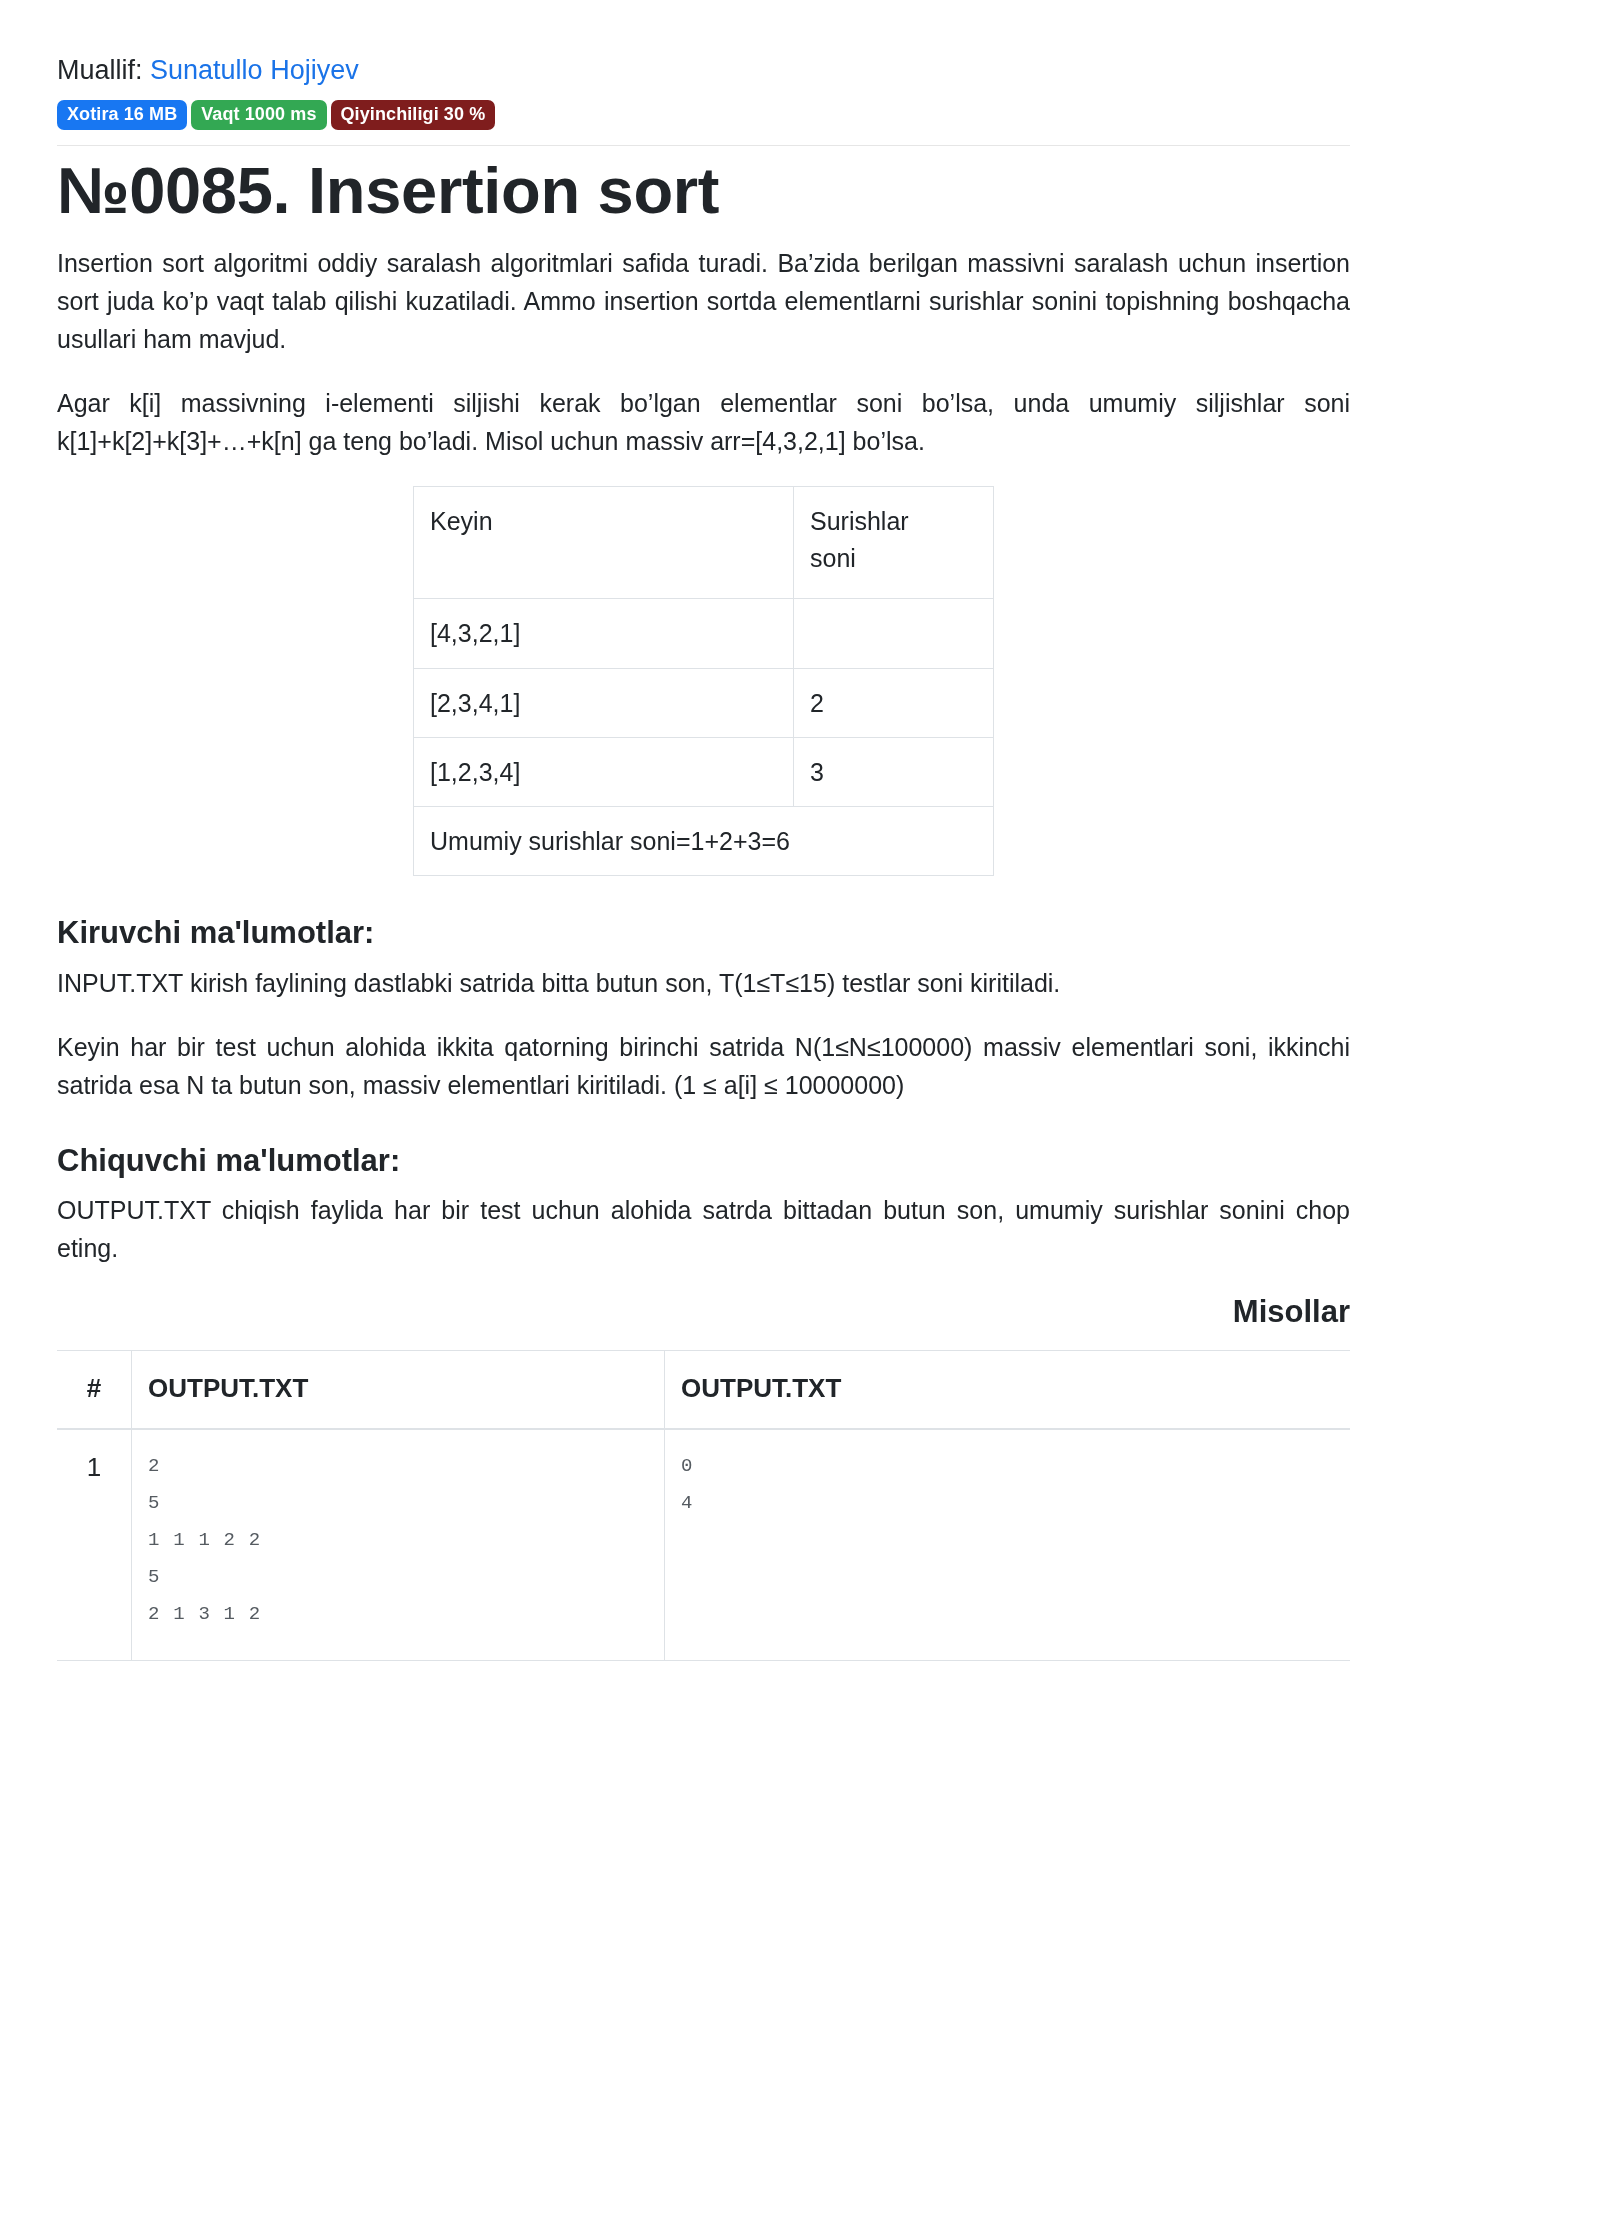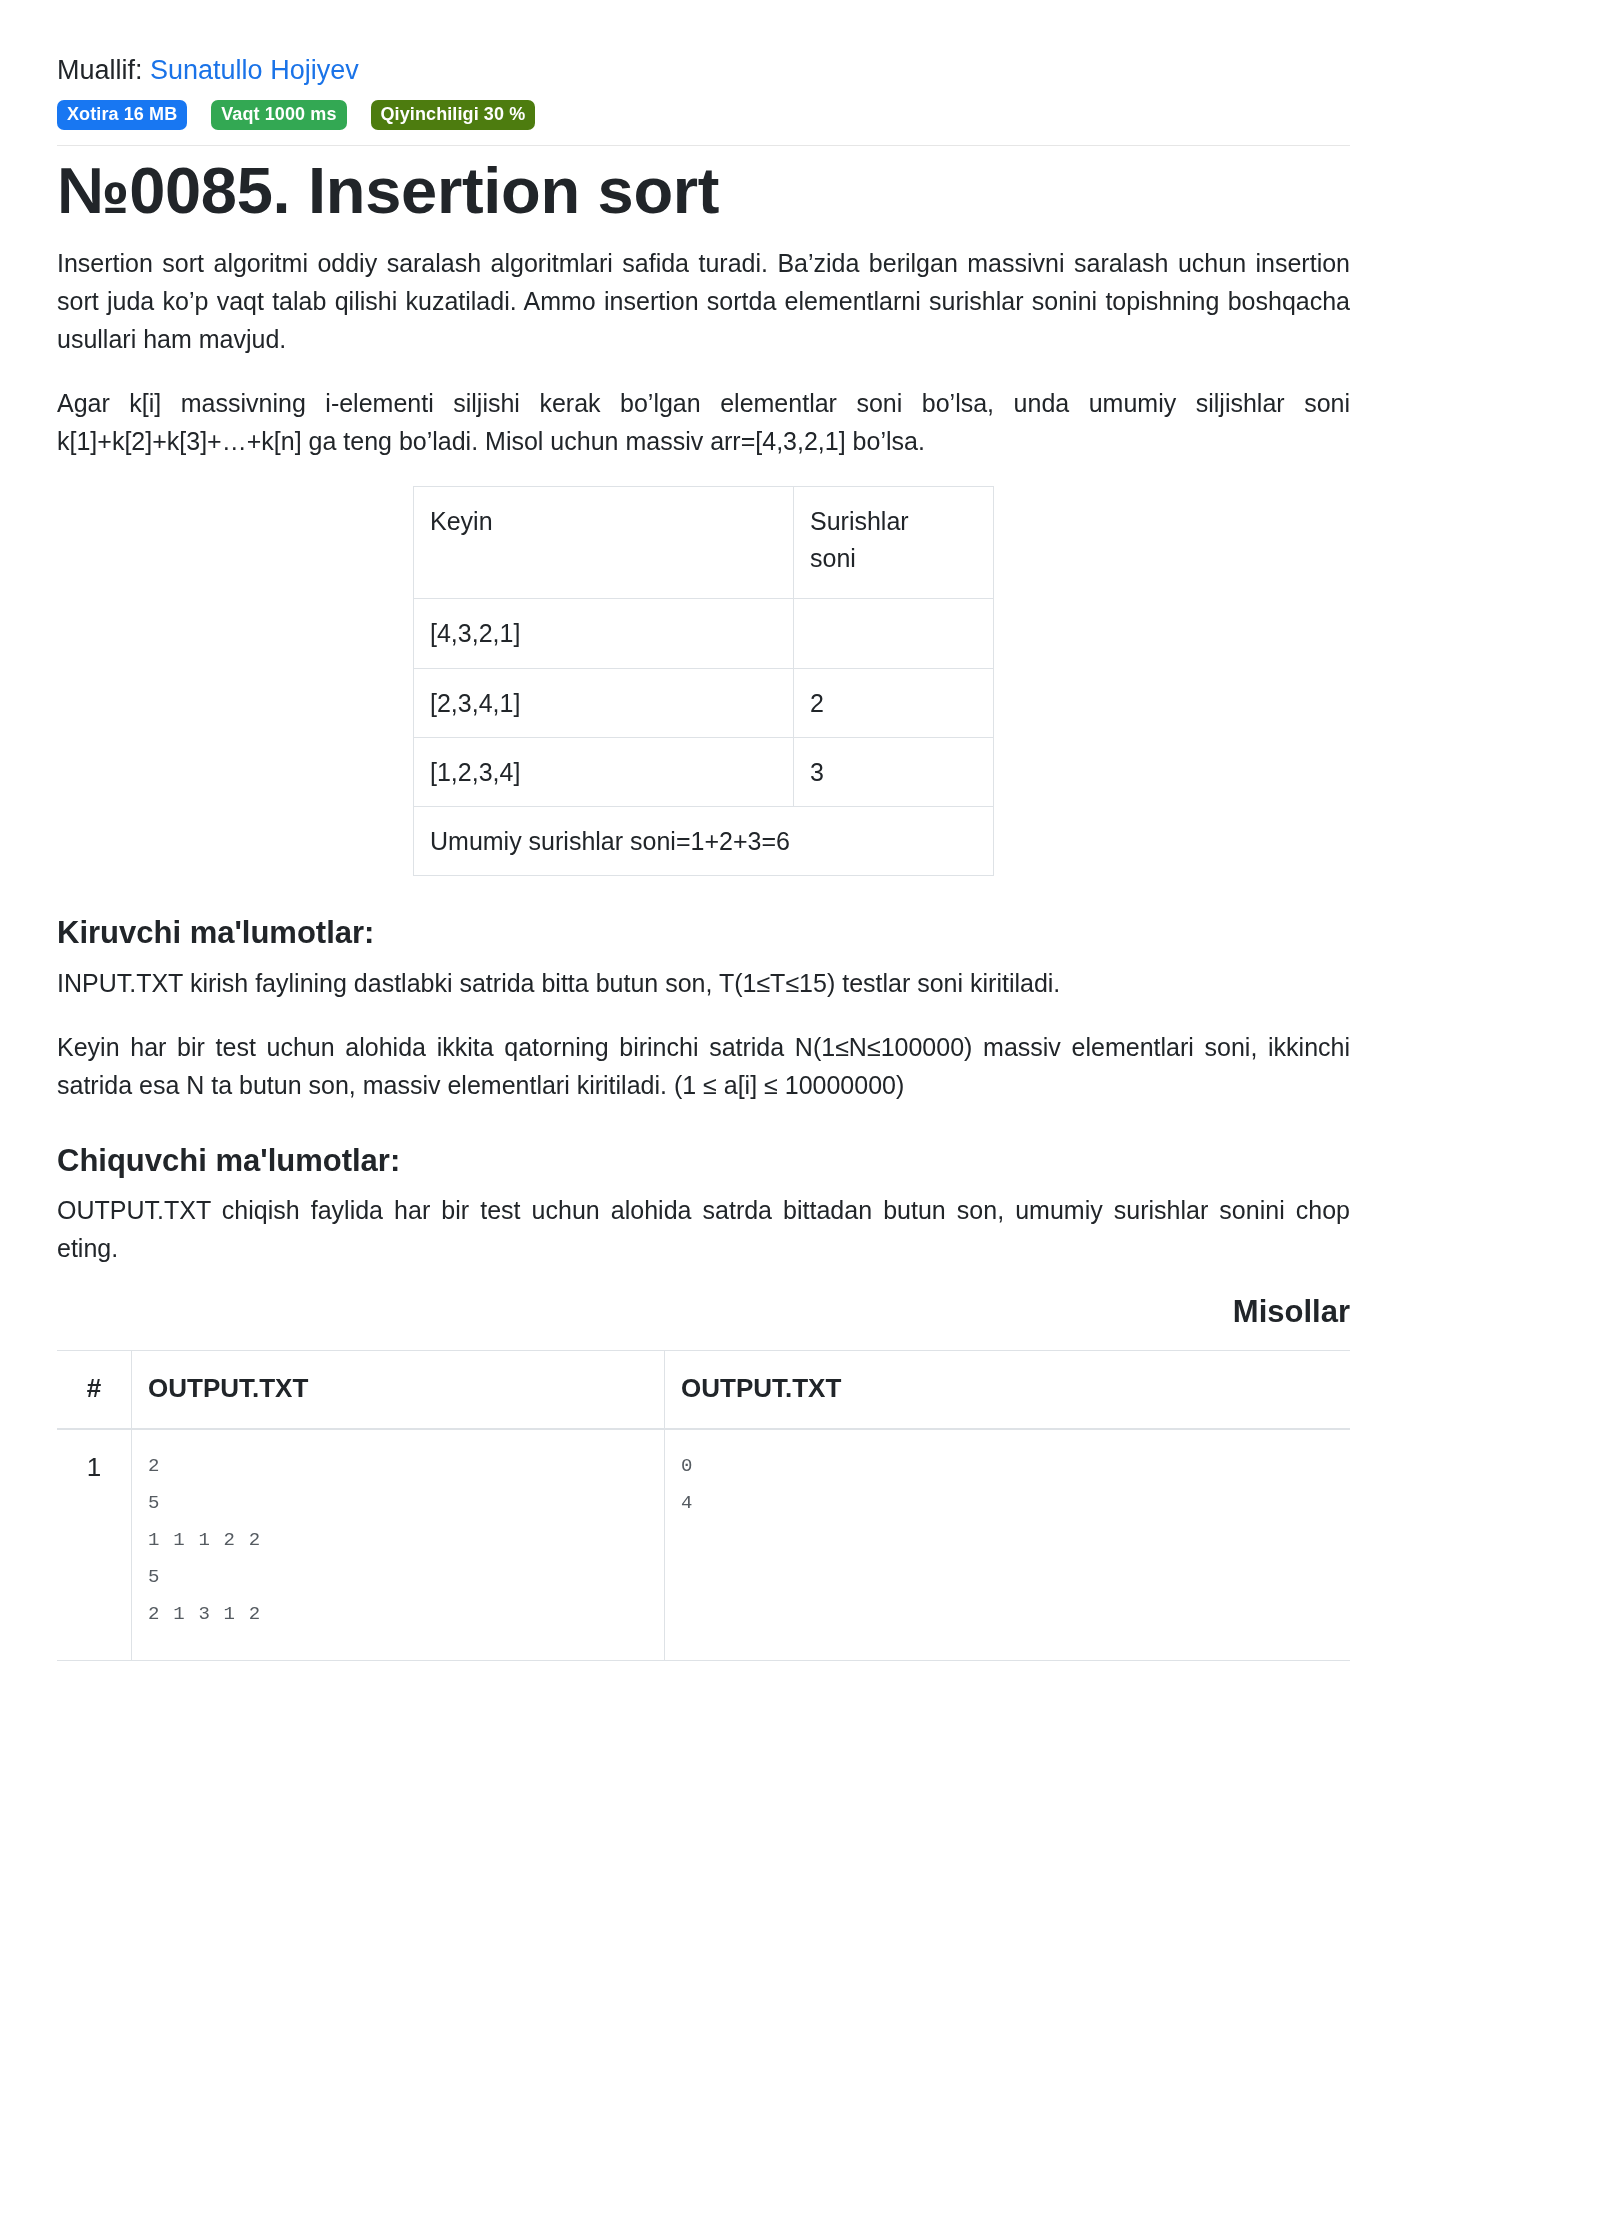--- a/index.html
+++ b/index.html
@@ -30,21 +30,21 @@
   }
   .author-link {
     color: #1a73e8;
     text-decoration: none;
   }
 
   
   .badges {
     display: flex;
     align-items: center;
-    gap: 24px;
+    gap: 4px;
     margin: 0 0 0 0;
   }
   .badge {
     display: inline-block;
     font-size: 18px;
     font-weight: bold;
     color: #ffffff;
     border-radius: 7px;
     padding: 5px 10px 6px 10px;
     line-height: 1.05;
@@ -184,21 +184,21 @@
 <div class="page">
 
   <div class="author-line">
     <span>Muallif:</span>
     <a class="author-link" href="#" style="color: rgb(26, 115, 232);">Sunatullo Hojiyev</a>
   </div>
 
   <div class="badges">
     <span class="badge" style="background-color: rgb(24, 119, 242);">Xotira 16 MB</span>
     <span class="badge" style="background-color: rgb(51, 168, 83);">Vaqt 1000 ms</span>
-    <span class="badge" style="background-color: #4d7c0f;">Qiyinchiligi 30 %</span>
+    <span class="badge" style="background-color: #7f1d1d;">Qiyinchiligi 30 %</span>
   </div>
 
   <hr class="hr">
 
   <h1 class="title">№0085. Insertion sort</h1>
 
   <p class="body-text">Insertion sort algoritmi oddiy saralash algoritmlari safida turadi. Ba’zida berilgan massivni saralash uchun insertion sort juda ko’p vaqt talab qilishi kuzatiladi. Ammo insertion sortda elementlarni surishlar sonini topishning boshqacha usullari ham mavjud.</p>
   <p class="body-text">Agar k[i] massivning i-elementi siljishi kerak bo’lgan elementlar soni bo’lsa, unda umumiy siljishlar soni k[1]+k[2]+k[3]+…+k[n] ga teng bo’ladi. Misol uchun massiv arr=[4,3,2,1] bo’lsa.</p>
 
   <div class="mid-table-wrap">

